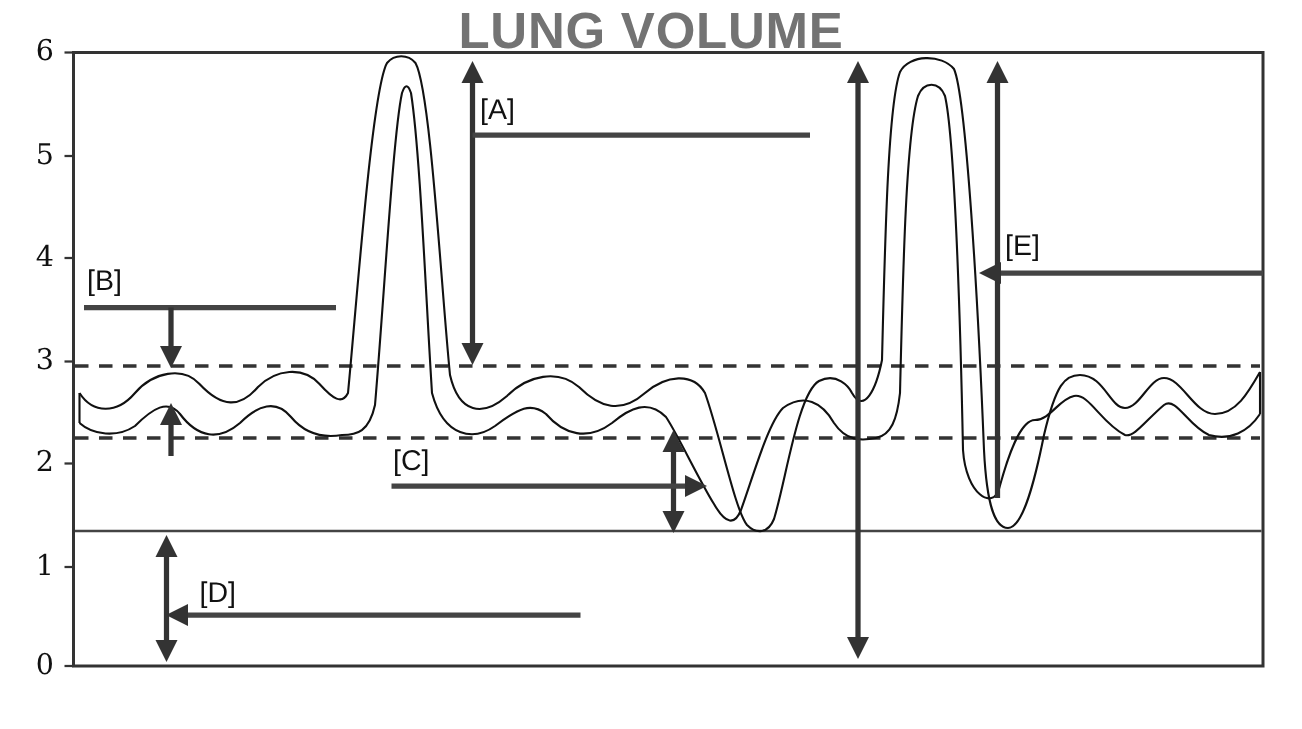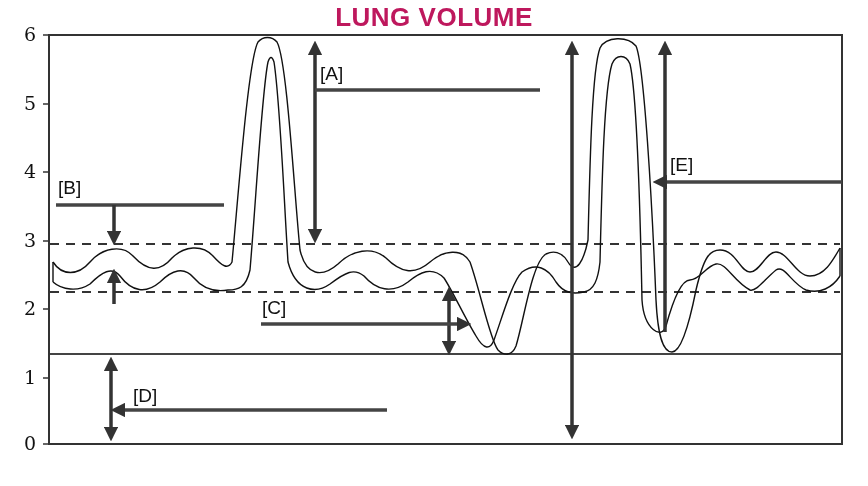--- a/index.html
+++ b/index.html
@@ -1,18 +1,18 @@
 <!DOCTYPE html>
 <html><head>
   <meta charset="utf-8">
   <style>
     html, body { margin: 0; padding: 0; background: #ffffff; }
     body { width: 868px; height: 486px; position: relative; overflow: hidden; font-family: "Liberation Sans", sans-serif; }
     #stage { position: absolute; left: 0; top: 0; width: 868px; height: 486px; }
-    .title { position: absolute; left: 0; top: 2px; width: 868px; text-align: center; font-family: "Liberation Sans", sans-serif; font-weight: bold; font-size: 26px; color: #be185d; letter-spacing: 0.5px; }
+    .title { position: absolute; left: 0; top: 2px; width: 868px; text-align: center; font-family: "Liberation Sans", sans-serif; font-weight: bold; font-size: 34px; color: #737373; letter-spacing: 0.5px; }
     .ytick-label { position: absolute; width: 22px; text-align: right; font-family: "DejaVu Serif", serif; font-size: 19px; color: #111; line-height: 20px; }
     .marker-label { position: absolute; font-family: "Liberation Sans", sans-serif; font-size: 19px; color: #111; line-height: 20px; }
   </style>
 </head>
 <body>
 
 <div id="stage">
 
   <div class="title">LUNG VOLUME</div>
 

